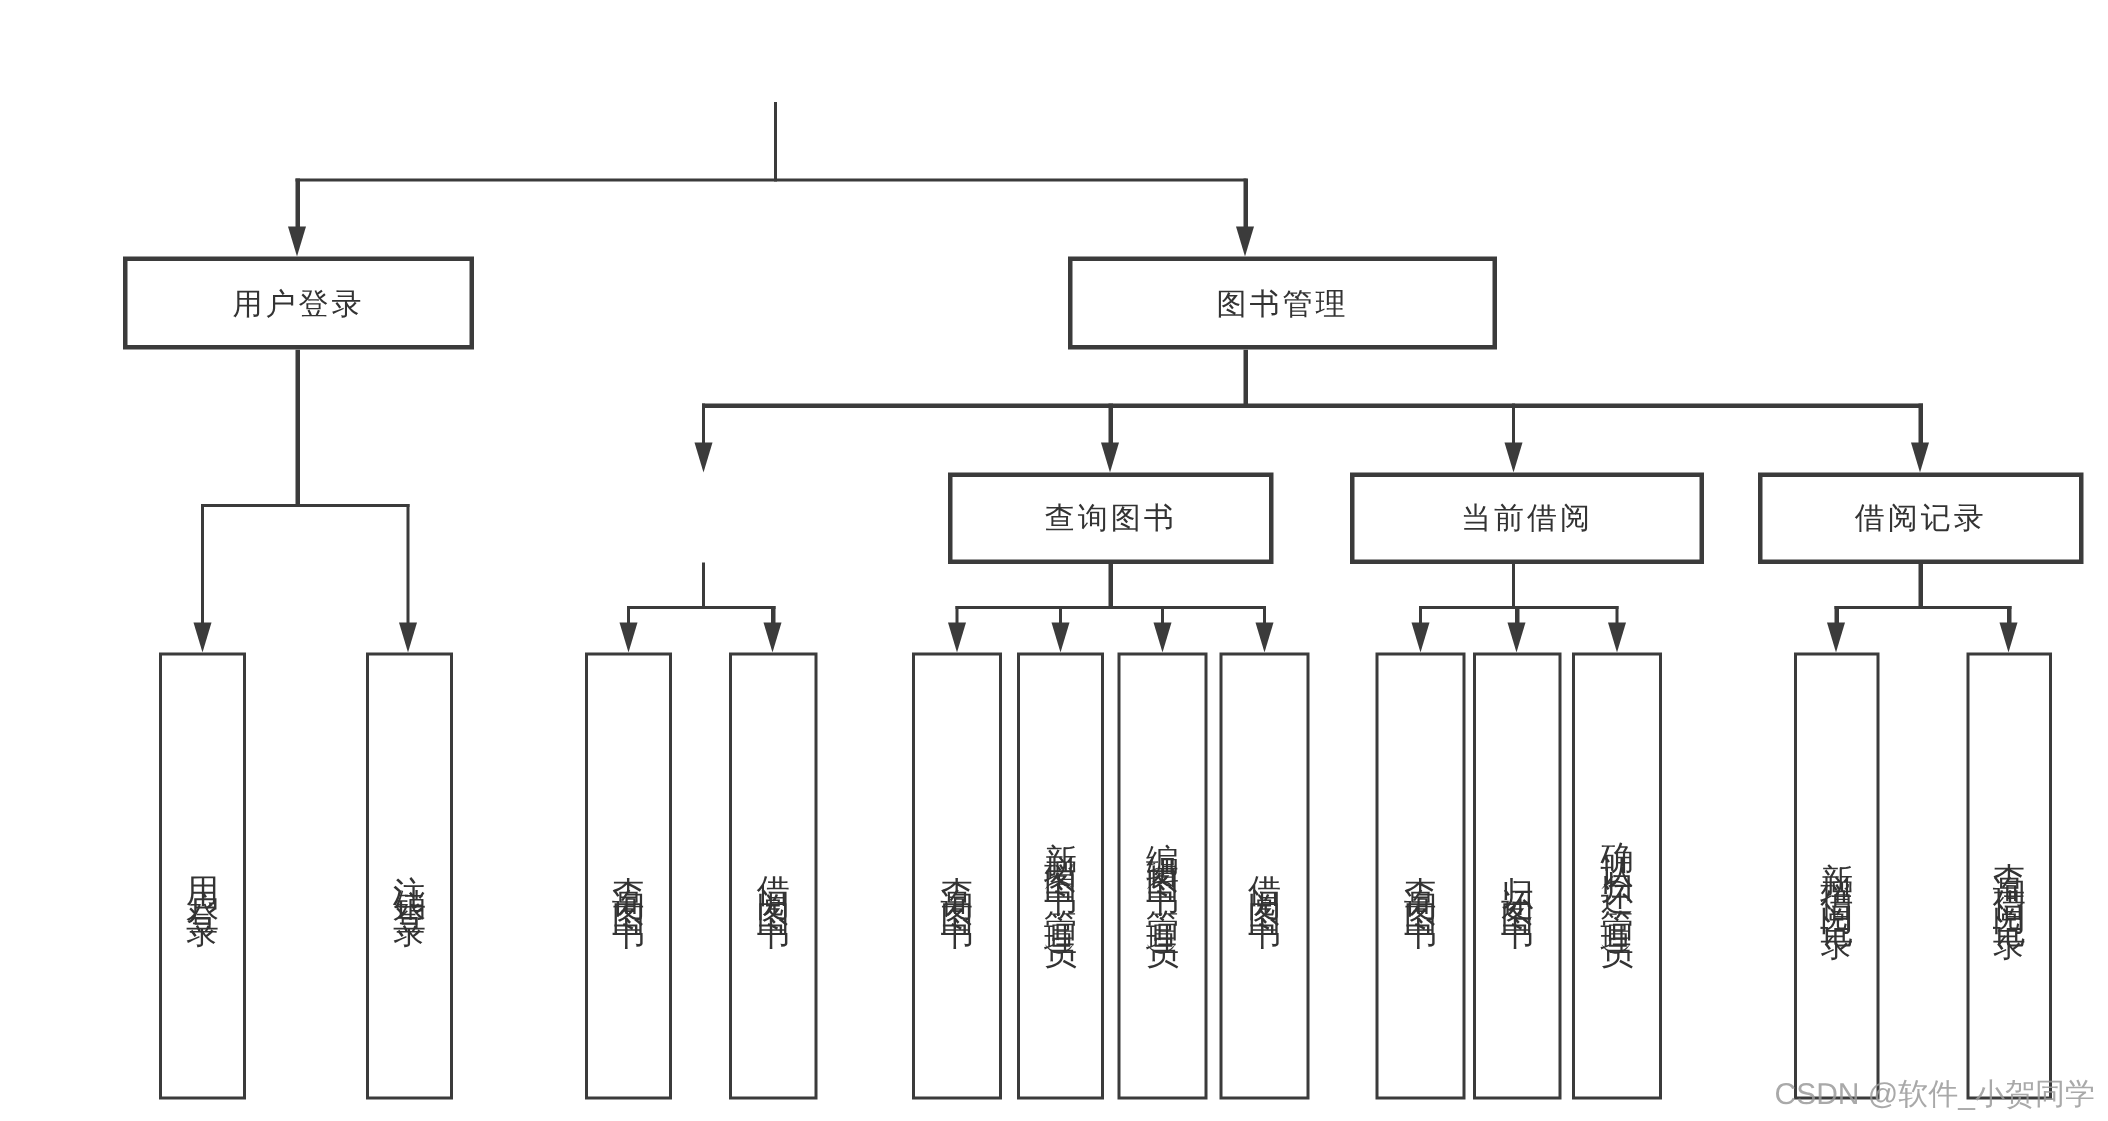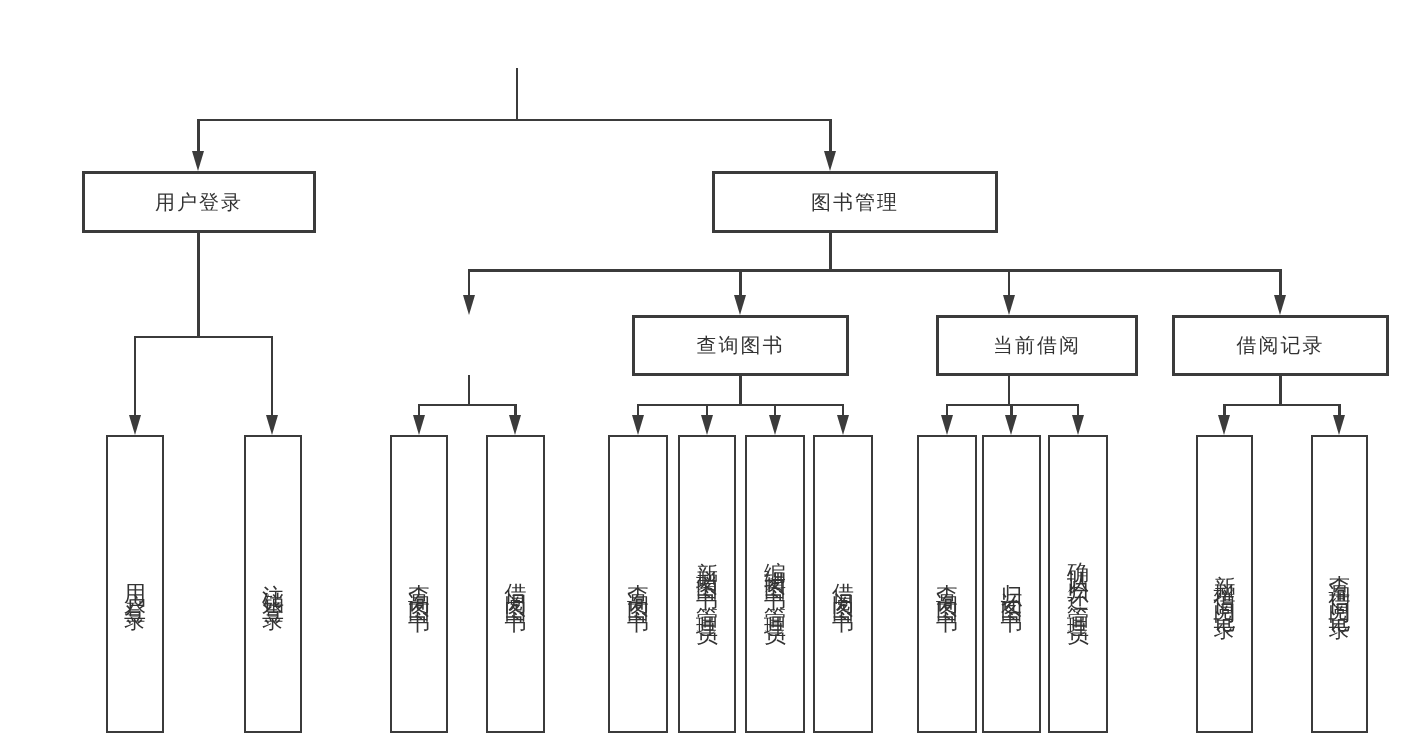--- a/index.html
+++ b/index.html
@@ -135,21 +135,21 @@
   <div class="box" style="left:82px;top:171px;width:234px;height:62px">
     <span class="hlabel">用户登录</span>
   </div>
   <div class="box" style="left:712px;top:171px;width:286px;height:62px">
     <span class="hlabel">图书管理</span>
   </div>
 
   <div class="box" style="left:632px;top:315px;width:217px;height:61px">
     <span class="hlabel">查询图书</span>
   </div>
-  <div class="box" style="left:936px;top:315px;width:202px;height:61px">
+  <div class="box" style="left:900px;top:315px;width:236px;height:61px">
     <span class="hlabel">当前借阅</span>
   </div>
   <div class="box" style="left:1172px;top:315px;width:217px;height:61px">
     <span class="hlabel">借阅记录</span>
   </div>
 
   <div class="box vbox" style="left:106px;width:58px">
     <span class="vlabel">用户登录</span>
   </div>
   <div class="box vbox" style="left:244px;width:58px">
@@ -186,14 +186,15 @@
     <span class="vlabel">确认归还（管理员）</span>
   </div>
 
   <div class="box vbox" style="left:1196px;width:57px">
     <span class="vlabel">新增借阅记录</span>
   </div>
   <div class="box vbox" style="left:1311px;width:57px">
     <span class="vlabel">查询借阅记录</span>
   </div>
 
+  <div class="watermark">CSDN @软件_小贺同学</div>
 
 </div>
 
 </body></html>

